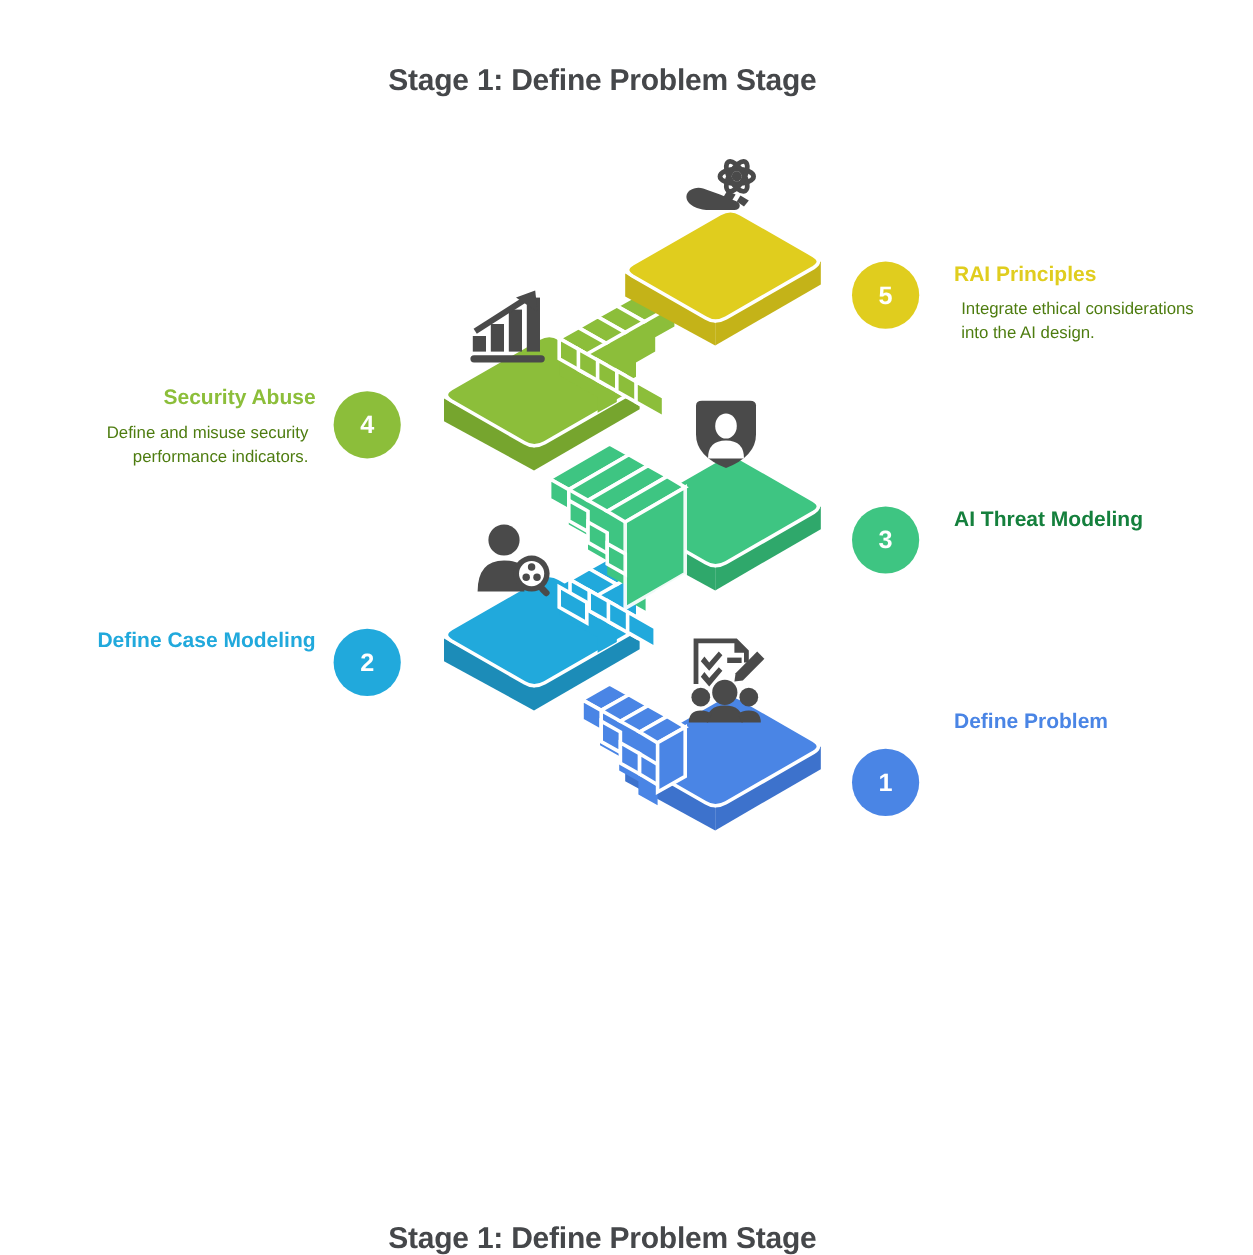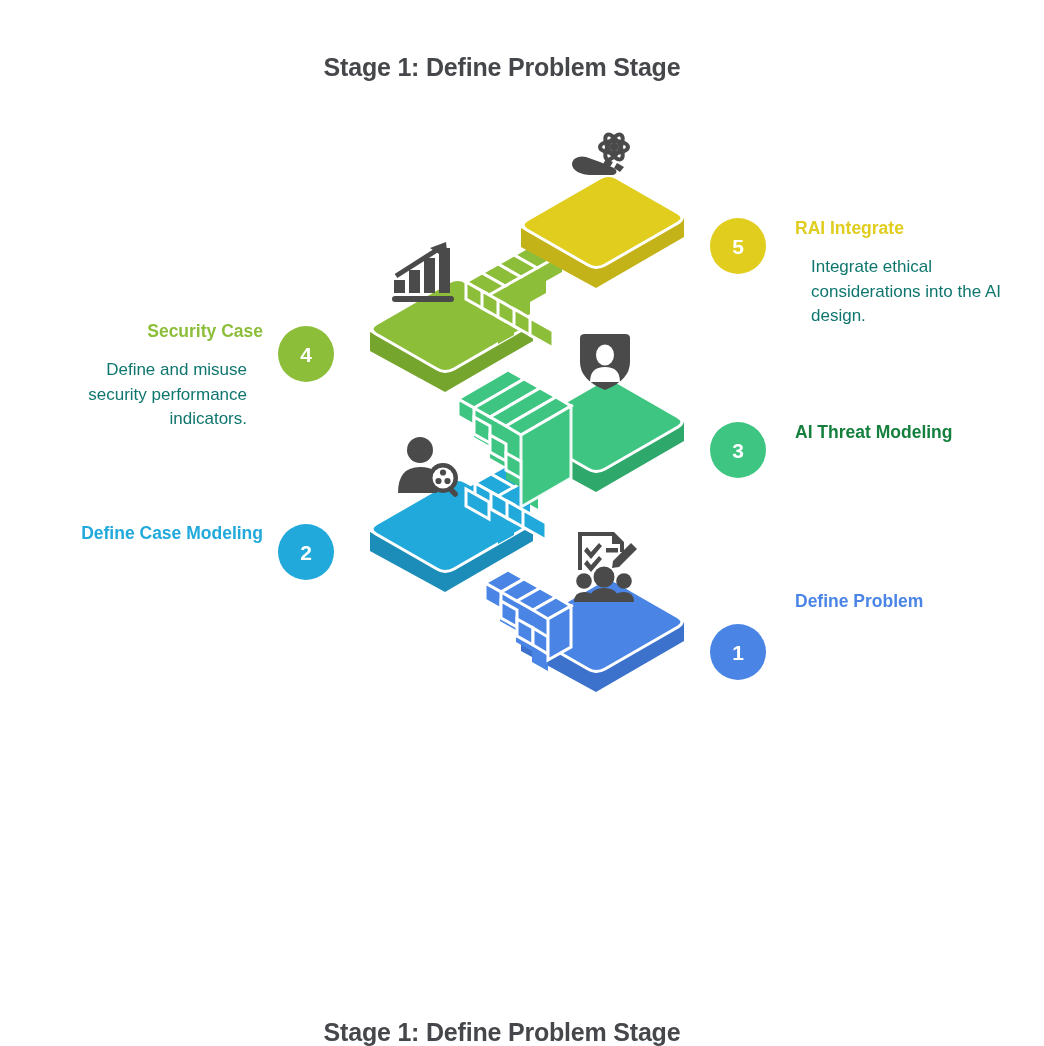--- a/index.html
+++ b/index.html
@@ -43,24 +43,24 @@
     position: absolute;
     width: 230px;
   }
   .entry .heading {
     font-size: 17.5px;
     font-weight: bold;
     line-height: 1.28;
     margin: 0 0 9px 0;
   }
   .entry .desc {
-    font-size: 17px;
+    font-size: 14px;
     line-height: 1.42;
-    color: #0f766e;
-    margin: 16px;
+    color: #4d7c0f;
+    margin: 6px;
   }
   .entry.right { text-align: left; }
   .entry.left  { text-align: right; }
 
   .badge {
     position: absolute;
     width: 56px;
     height: 56px;
     border-radius: 50%;
     color: #ffffff;
@@ -260,23 +260,23 @@
   <span>3</span>
 </div>
 <div class="entry right entry-3">
   <p class="heading" style="color:#15803d">AI Threat Modeling</p>
 </div>
 
 <div class="badge badge-4" style="background:#8CBE3A">
   <span>4</span>
 </div>
 <div class="entry left entry-4">
-  <p class="heading" style="color:#8CBE3A">Security Case</p>
+  <p class="heading" style="color:#8CBE3A">Security Abuse</p>
   <p class="desc">Define and misuse security performance indicators.</p>
 </div>
 
 <div class="badge badge-5" style="background:#E0CD1E">
   <span>5</span>
 </div>
 <div class="entry right entry-5">
-  <p class="heading" style="color:#E0CD1E">RAI Integrate</p>
+  <p class="heading" style="color:#E0CD1E">RAI Principles</p>
   <p class="desc">Integrate ethical considerations into the AI design.</p>
 </div>
 
 </body></html>

